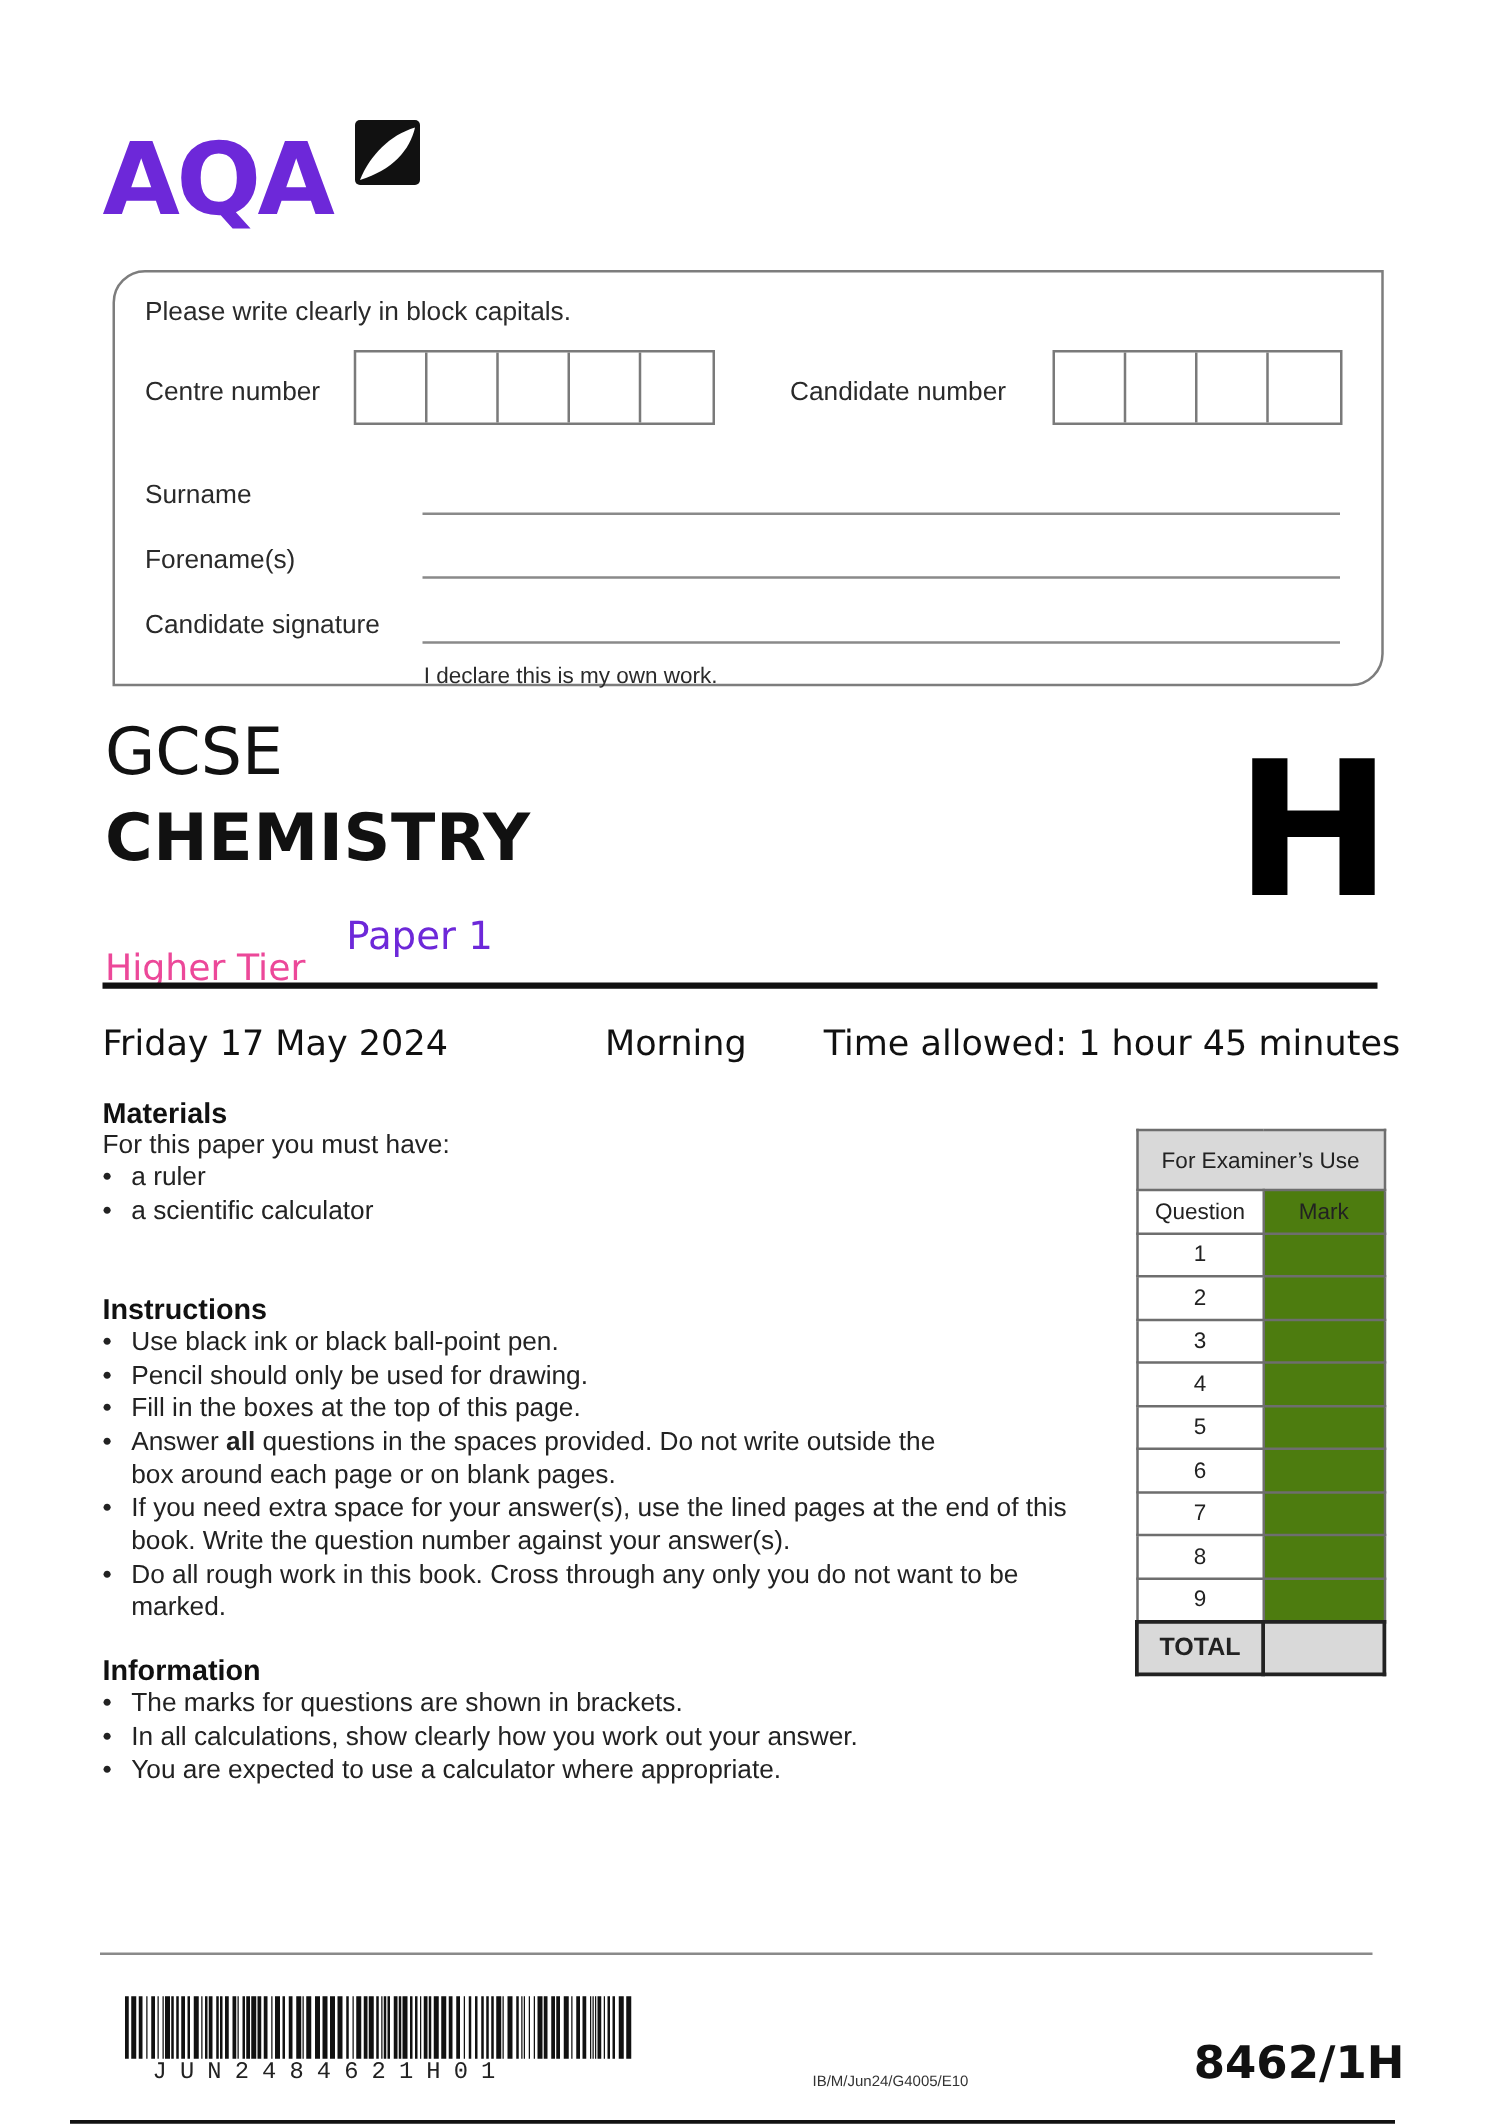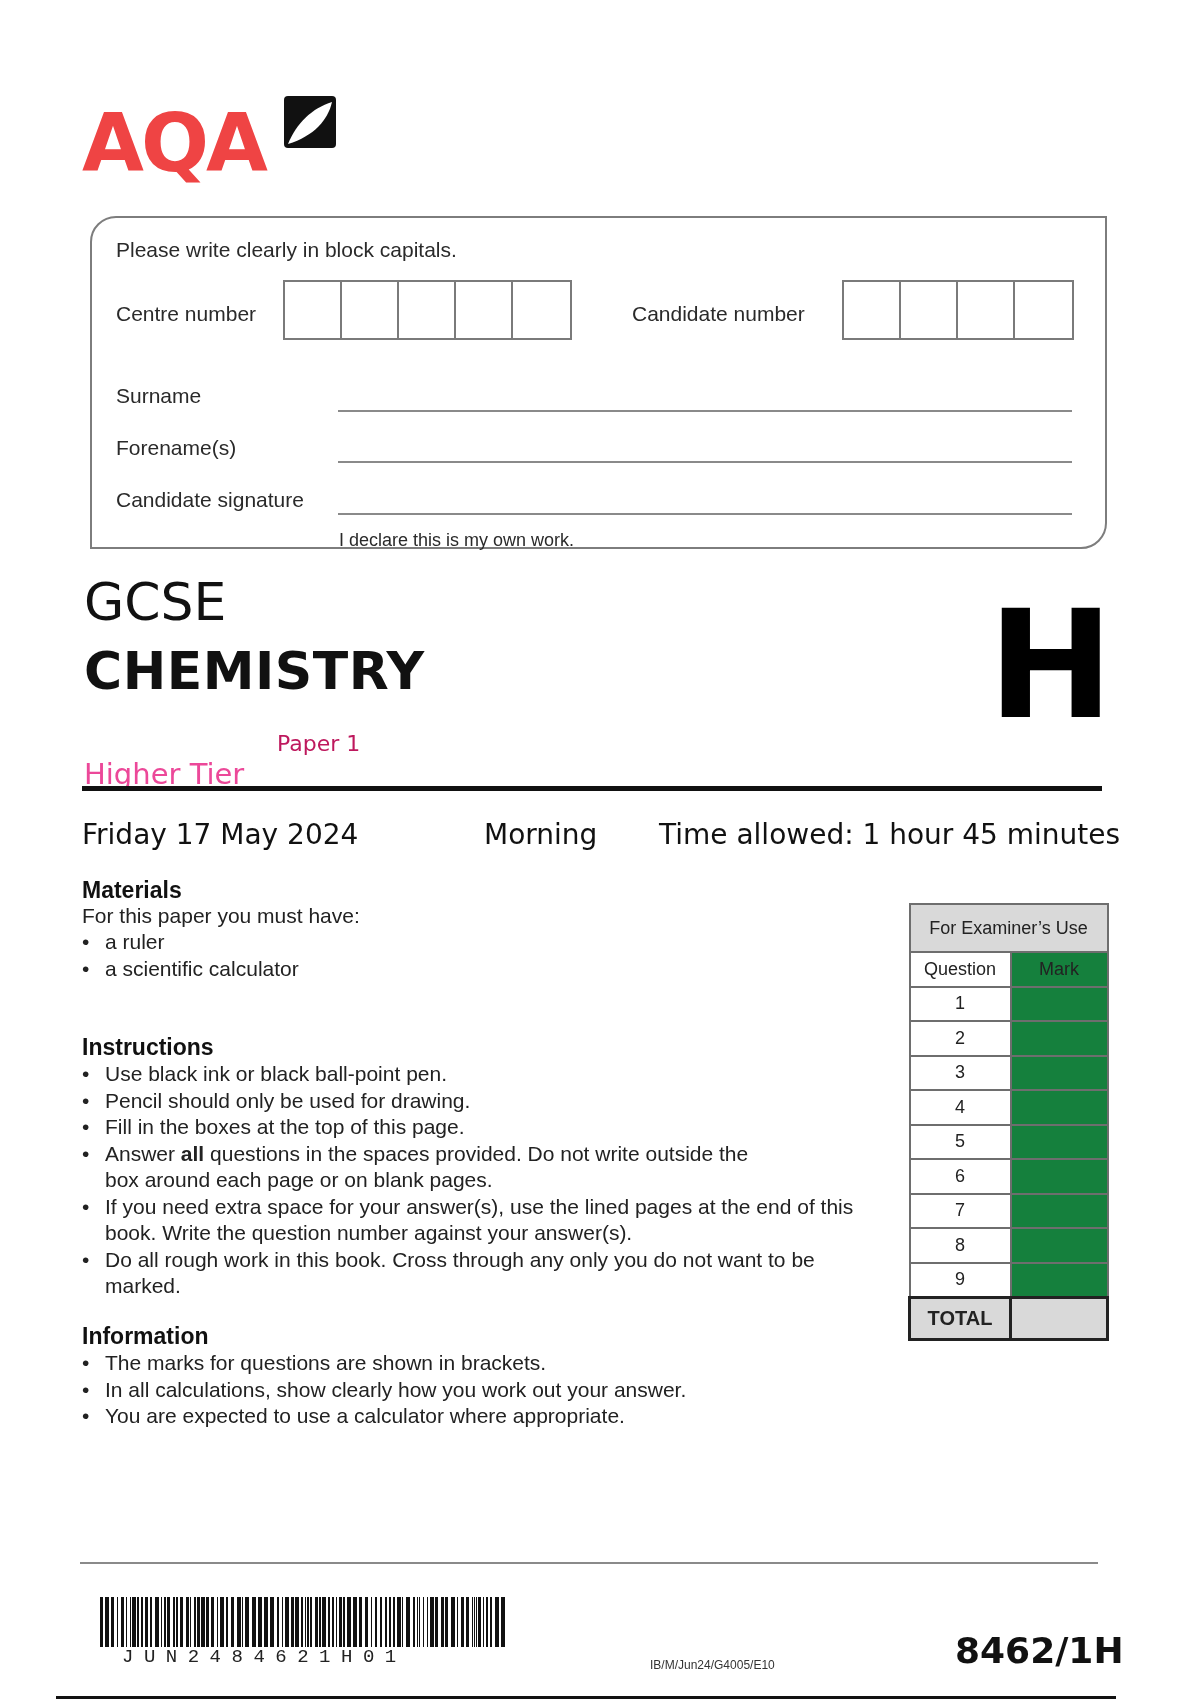--- a/index.html
+++ b/index.html
@@ -3,55 +3,55 @@
 <meta charset="utf-8">
 <style>
   * { box-sizing: border-box; margin: 0; padding: 0; }
   html, body { width: 1200px; height: 1700px; background: #ffffff; overflow: hidden; }
   body { position: relative; font-family: "Liberation Sans", sans-serif; color: #1a1a1a; }
 
   .abs { position: absolute; }
 
   
   .logo { left: 82px; top: 92px; width: 260px; height: 95px; }
-  .logo-text { position: absolute; left: 0; top: 12px; font-family: "DejaVu Sans", sans-serif; font-weight: bold; font-size: 80px; letter-spacing: -3px; color: #ef4444; line-height: 1; }
+  .logo-text { position: absolute; left: 0; top: 12px; font-family: "DejaVu Sans", sans-serif; font-weight: bold; font-size: 80px; letter-spacing: -3px; color: #6d28d9; line-height: 1; }
   .logo-mark { position: absolute; left: 200px; top: 2px; width: 56px; height: 56px; }
 
   
   .form-box { left: 90px; top: 216px; width: 1017px; height: 333px; border: 2px solid #7d7d7d; border-radius: 26px 0 26px 0; }
   .form-text { position: absolute; font-size: 21px; color: #2a2a2a; }
   .digit-boxes { position: absolute; display: flex; border: 2px solid #7a7a7a; }
   .digit-box { width: 57px; height: 56px; border-right: 2px solid #7a7a7a; }
   .digit-box:last-child { border-right: none; }
   .write-line { position: absolute; height: 0; border-top: 2px solid #8a8a8a; }
 
   
   .title-gcse { left: 84px; top: 576px; font-family: "DejaVu Sans", sans-serif; font-size: 52px; color: #111; line-height: 1; }
   .title-subject { left: 84px; top: 645px; font-family: "DejaVu Sans", sans-serif; font-weight: bold; font-size: 52px; color: #111; line-height: 1; letter-spacing: 0.5px; }
   .title-tier { left: 84px; top: 757px; font-family: "DejaVu Sans", sans-serif; font-size: 29px; color: #ec4899; text-align: right; }
-  .title-paper { left: 277px; top: 731px; font-family: "DejaVu Sans", sans-serif; font-size: 22px; color: #be185d; }
+  .title-paper { left: 277px; top: 731px; font-family: "DejaVu Sans", sans-serif; font-size: 31px; color: #6d28d9; }
   .tier-letter { left: 988px; top: 590px; font-family: "DejaVu Sans", sans-serif; font-weight: bold; font-size: 150px; line-height: 1; color: #000; }
 
   .thick-rule { left: 82px; top: 786px; width: 1020px; height: 5px; background: #111; }
 
   .date-row { position: absolute; top: 818px; font-family: "DejaVu Sans", sans-serif; font-size: 28px; color: #111; }
 
   
   .section-heading { position: absolute; left: 82px; font-weight: bold; font-size: 23px; color: #111; }
   .section-intro { position: absolute; left: 82px; font-size: 21px; color: #222; }
   .bullet-list { position: absolute; left: 82px; list-style: none; font-size: 21px; color: #222; line-height: 26.5px; }
   .bullet-list li { position: relative; padding-left: 23px; }
   .bullet-list li::before { content: "•"; position: absolute; left: 0; top: 0; }
 
   
   .exam-table { left: 908px; top: 903px; width: 201px; border-collapse: collapse; }
   .exam-table td, .exam-table th { border: 2px solid #6e6e6e; height: 34.5px; font-size: 18px; font-weight: normal; color: #222; text-align: center; }
   .exam-table .hdr { background: #d9d9d9; height: 48px; }
   .exam-table .colhdr { background: #fff; }
-  .exam-table .mark { background: #15803d; }
+  .exam-table .mark { background: #4d7c0f; }
   .exam-table .qcell { background: #fff; width: 101px; }
   .exam-table .total-row td { border: 3px solid #222; background: #d9d9d9; font-weight: bold; font-size: 20px; height: 42px; }
 
   .thin-rule { left: 80px; top: 1562px; width: 1018px; height: 2px; background: #8a8a8a; }
 
   
   .barcode { left: 100px; top: 1597px; width: 406px; height: 50px; display: flex; align-items: stretch; }
   .barcode span { display: block; height: 100%; }
   .barcode-text { left: 122px; top: 1646px; font-family: "Liberation Mono", monospace; font-size: 19px; letter-spacing: 10.5px; color: #222; }
 

